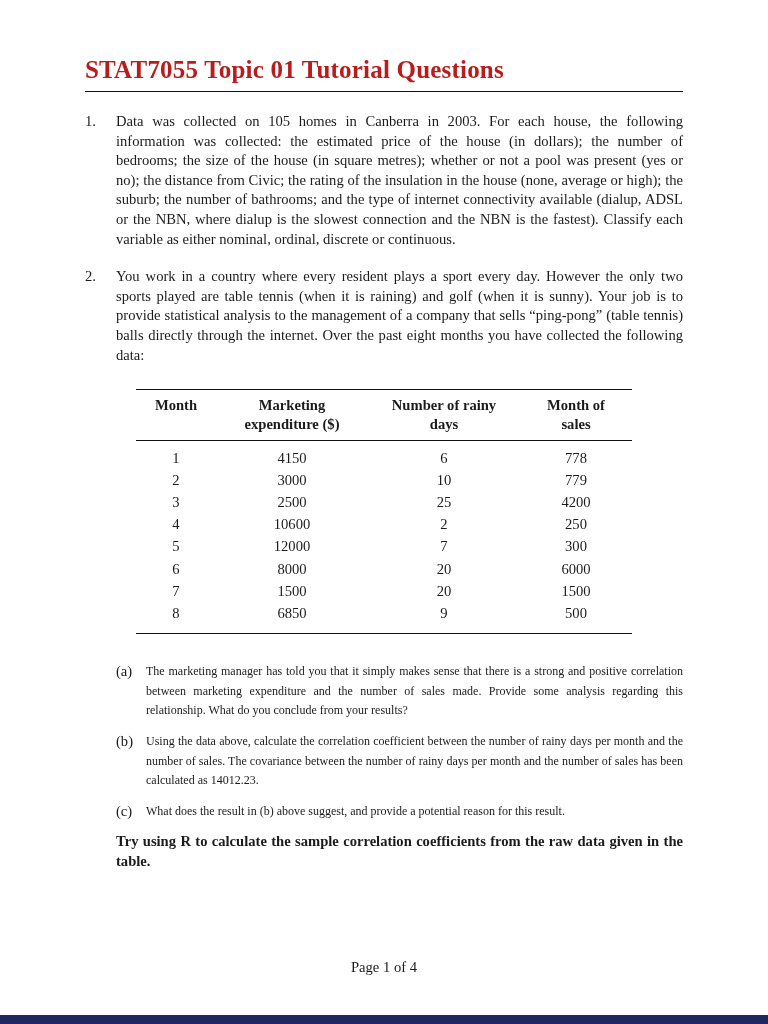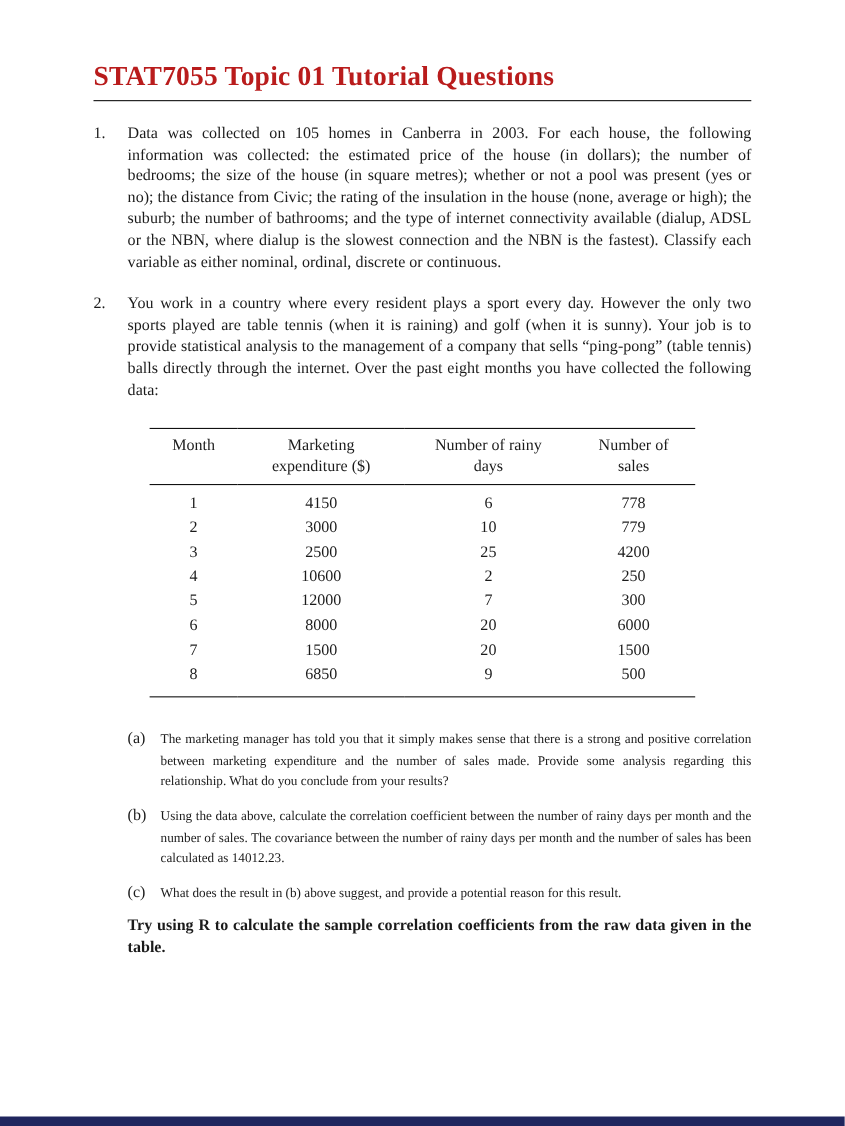--- a/index.html
+++ b/index.html
@@ -41,21 +41,21 @@
     font-size:14.6px; line-height:19.6px;
   }
   table.data-table {
     border-collapse:collapse;
     margin:24px auto 28px auto;
     border-top:1.6px solid #111;
     border-bottom:1.6px solid #111;
   }
   table.data-table thead { border-bottom:1px solid #111; }
   table.data-table th {
-    font-weight:normal;
+    font-weight:bold;
     vertical-align:top;
     text-align:center;
     padding:6px 16px 5px 16px;
     font-size:14.6px; line-height:19.2px;
   }
   table.data-table td {
     text-align:center;
     padding:1.5px 16px;
     font-size:14.6px; line-height:19.2px;
   }
@@ -122,21 +122,21 @@
         </th>
         <th class="col-exp">
           <div>Marketing</div>
           <div>expenditure ($)</div>
         </th>
         <th class="col-rain">
           <div>Number of rainy</div>
           <div>days</div>
         </th>
         <th class="col-sales">
-          <div>Number of</div>
+          <div>Month of</div>
           <div>sales</div>
         </th>
       </tr>
     </thead>
     <tbody>
       <tr>
         <td>1</td>
         <td>4150</td>
         <td>6</td>
         <td>778</td>
@@ -199,15 +199,16 @@
     </div>
 
     <div class="subitem">
       <span class="sublabel">(c)</span>
       <div class="subtext">What does the result in (b) above suggest, and provide a potential reason for this result.</div>
     </div>
 
     <p class="para closing">Try using R to calculate the sample correlation coefficients from the raw data given in the table.</p>
   </div>
 
+  <div class="page-footer">Page 1 of 4</div>
 </div>
 
 <div class="viewer-bottom-bar" style="background-color: rgb(32, 38, 94);"></div>
 
 </body></html>

